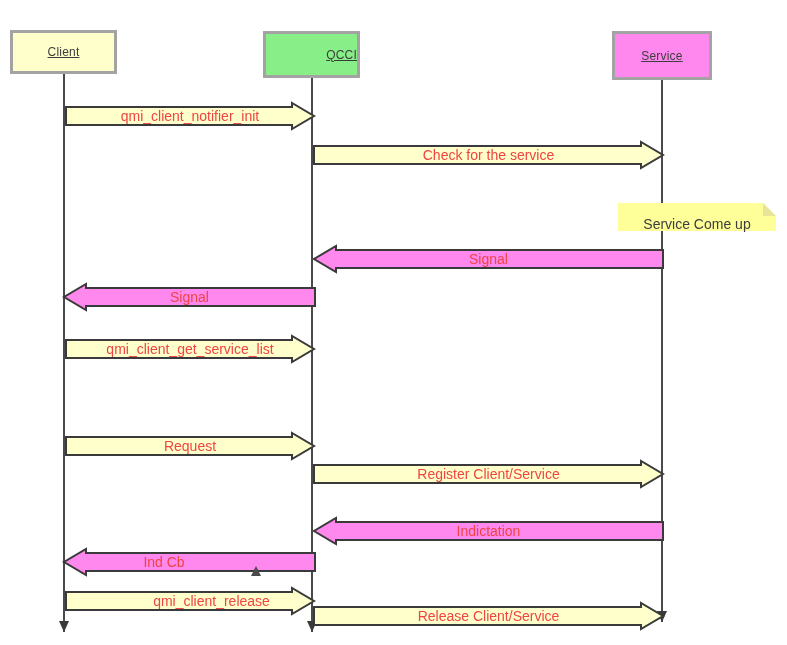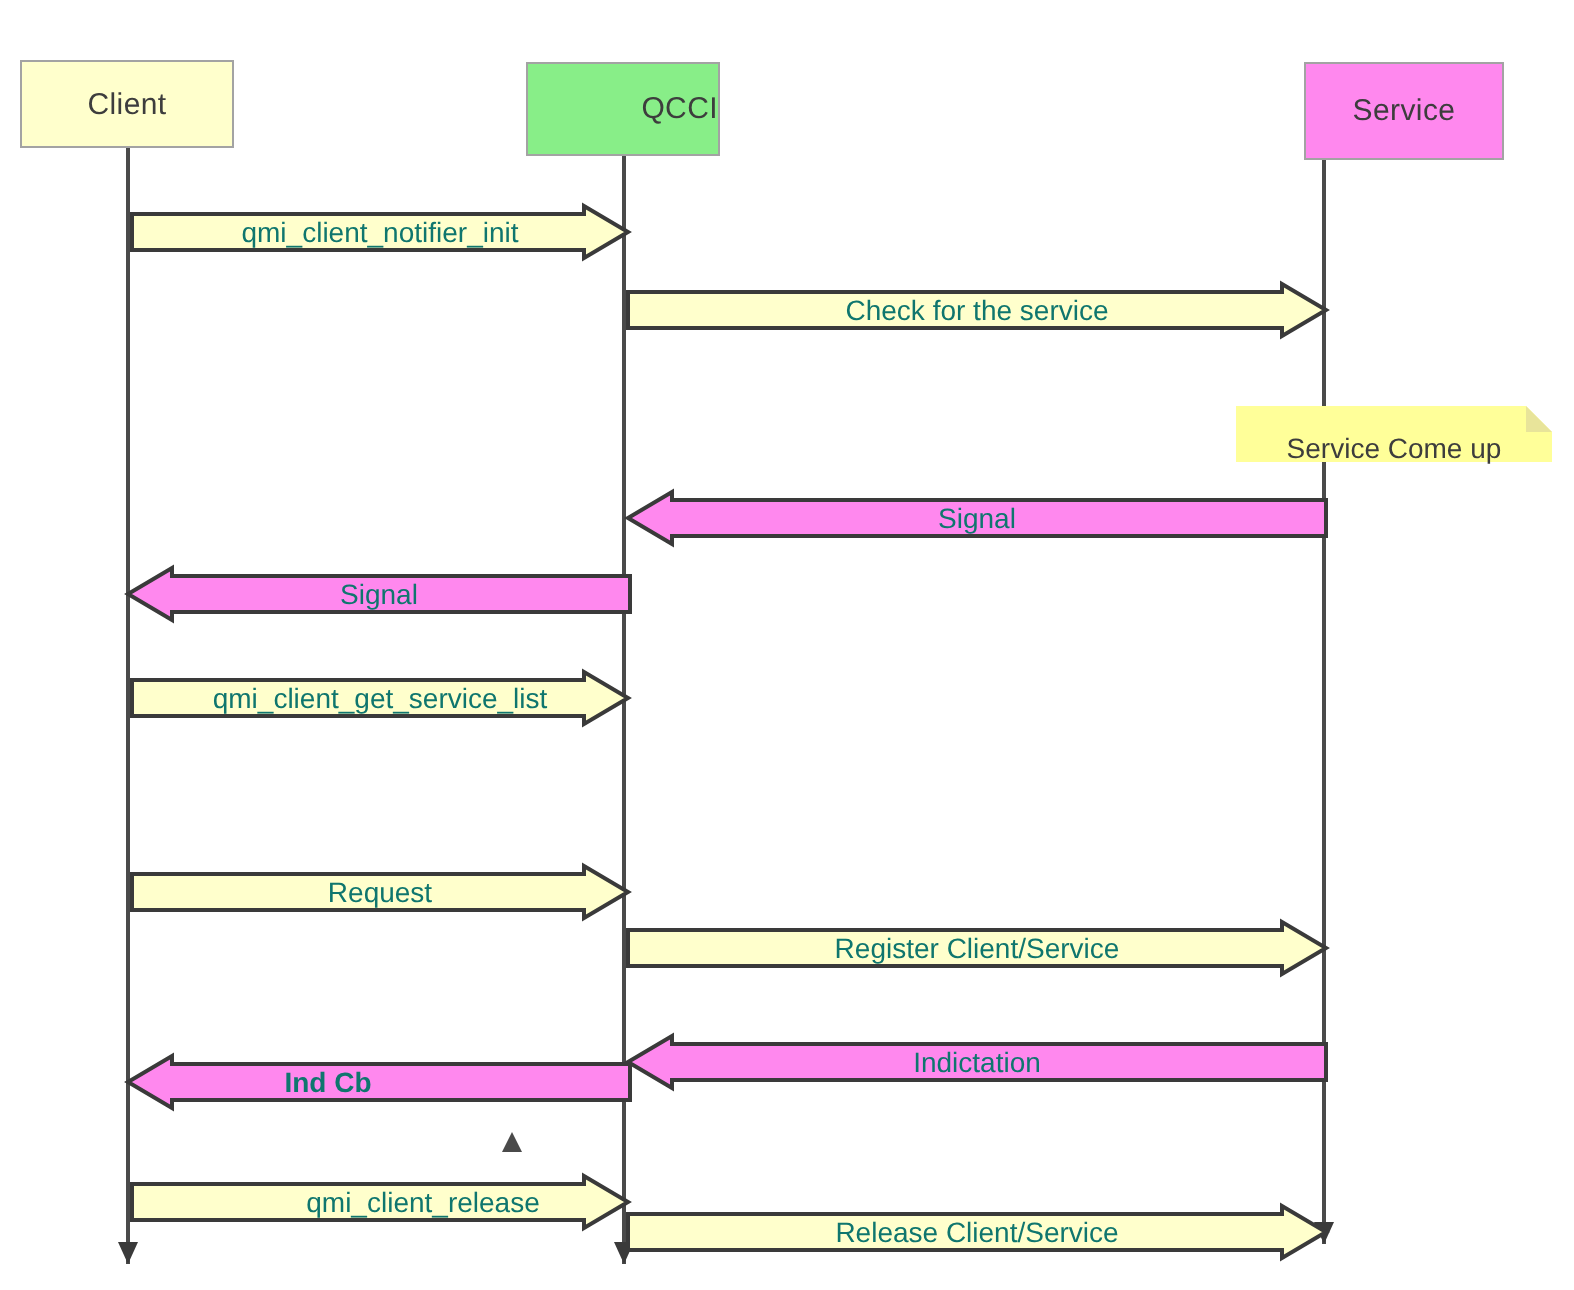--- a/index.html
+++ b/index.html
@@ -15,31 +15,32 @@
     width: 787px;
     height: 645px;
     background: #ffffff;
     overflow: hidden;
   }
 
   
   .participant {
     position: absolute;
     box-sizing: border-box;
-    border: 1px solid #a3a3a3;
+    border: 3px solid #a3a3a3;
     display: flex;
     align-items: center;
     justify-content: center;
-    font-size: 15px;
+    font-size: 12px;
     color: #3d3d3d;
     letter-spacing: .2px;
+    text-decoration: underline;
   }
   .participant.client  { background: #ffffcc; }
   .participant.qcci    { background: #88ee88; }
-  .participant.service { background: #ff88ee; margin-left: 40px; }
+  .participant.service { background: #ff88ee; }
 
   
   .lifeline {
     position: absolute;
     width: 2px;
     background: #4a4a4a;
   }
   
   .lifeline-foot {
     position: absolute;
@@ -58,21 +59,21 @@
   .msg svg { display: block; overflow: visible; }
   .msg .label {
     position: absolute;
     left: 0;
     right: 0;
     top: 0;
     height: 26px;
     line-height: 26px;
     text-align: center;
     font-size: 14px;
-    color: #0f766e;
+    color: #ef4444;
     pointer-events: none;
     white-space: nowrap;
   }
 
   
   .note {
     position: absolute;
   }
   .note .note-label {
     position: absolute;
@@ -170,21 +171,21 @@
     <span class="label">Register Client/Service</span>
   </div>
 
   <div class="msg" style="left:314px; top:518px; width:349px;text-decoration:underline;">
     <svg width="349" height="26" viewBox="0 0 349 26">
       <polygon points="349,4 22,4 22,0 0,13 22,26 22,22 349,22" fill="#ff88ee" stroke="#3a3a3a" stroke-width="2"></polygon>
     </svg>
     <span class="label">Indictation</span>
   </div>
 
-  <div class="msg" style="left:64px; top:528px; width:200px;font-weight:bold;">
+  <div class="msg" style="left:64px; top:549px; width:200px;">
     <svg width="251" height="26" viewBox="0 0 251 26">
       <polygon points="251,4 22,4 22,0 0,13 22,26 22,22 251,22" fill="#ff88ee" stroke="#3a3a3a" stroke-width="2"></polygon>
     </svg>
     <span class="label">Ind Cb</span>
   </div>
 
   <div class="caret-marker" style="left:251px; top:566px;"></div>
 
   <div class="msg" style="left:66px; top:588px; width:291px;">
     <svg width="248" height="26" viewBox="0 0 248 26">

